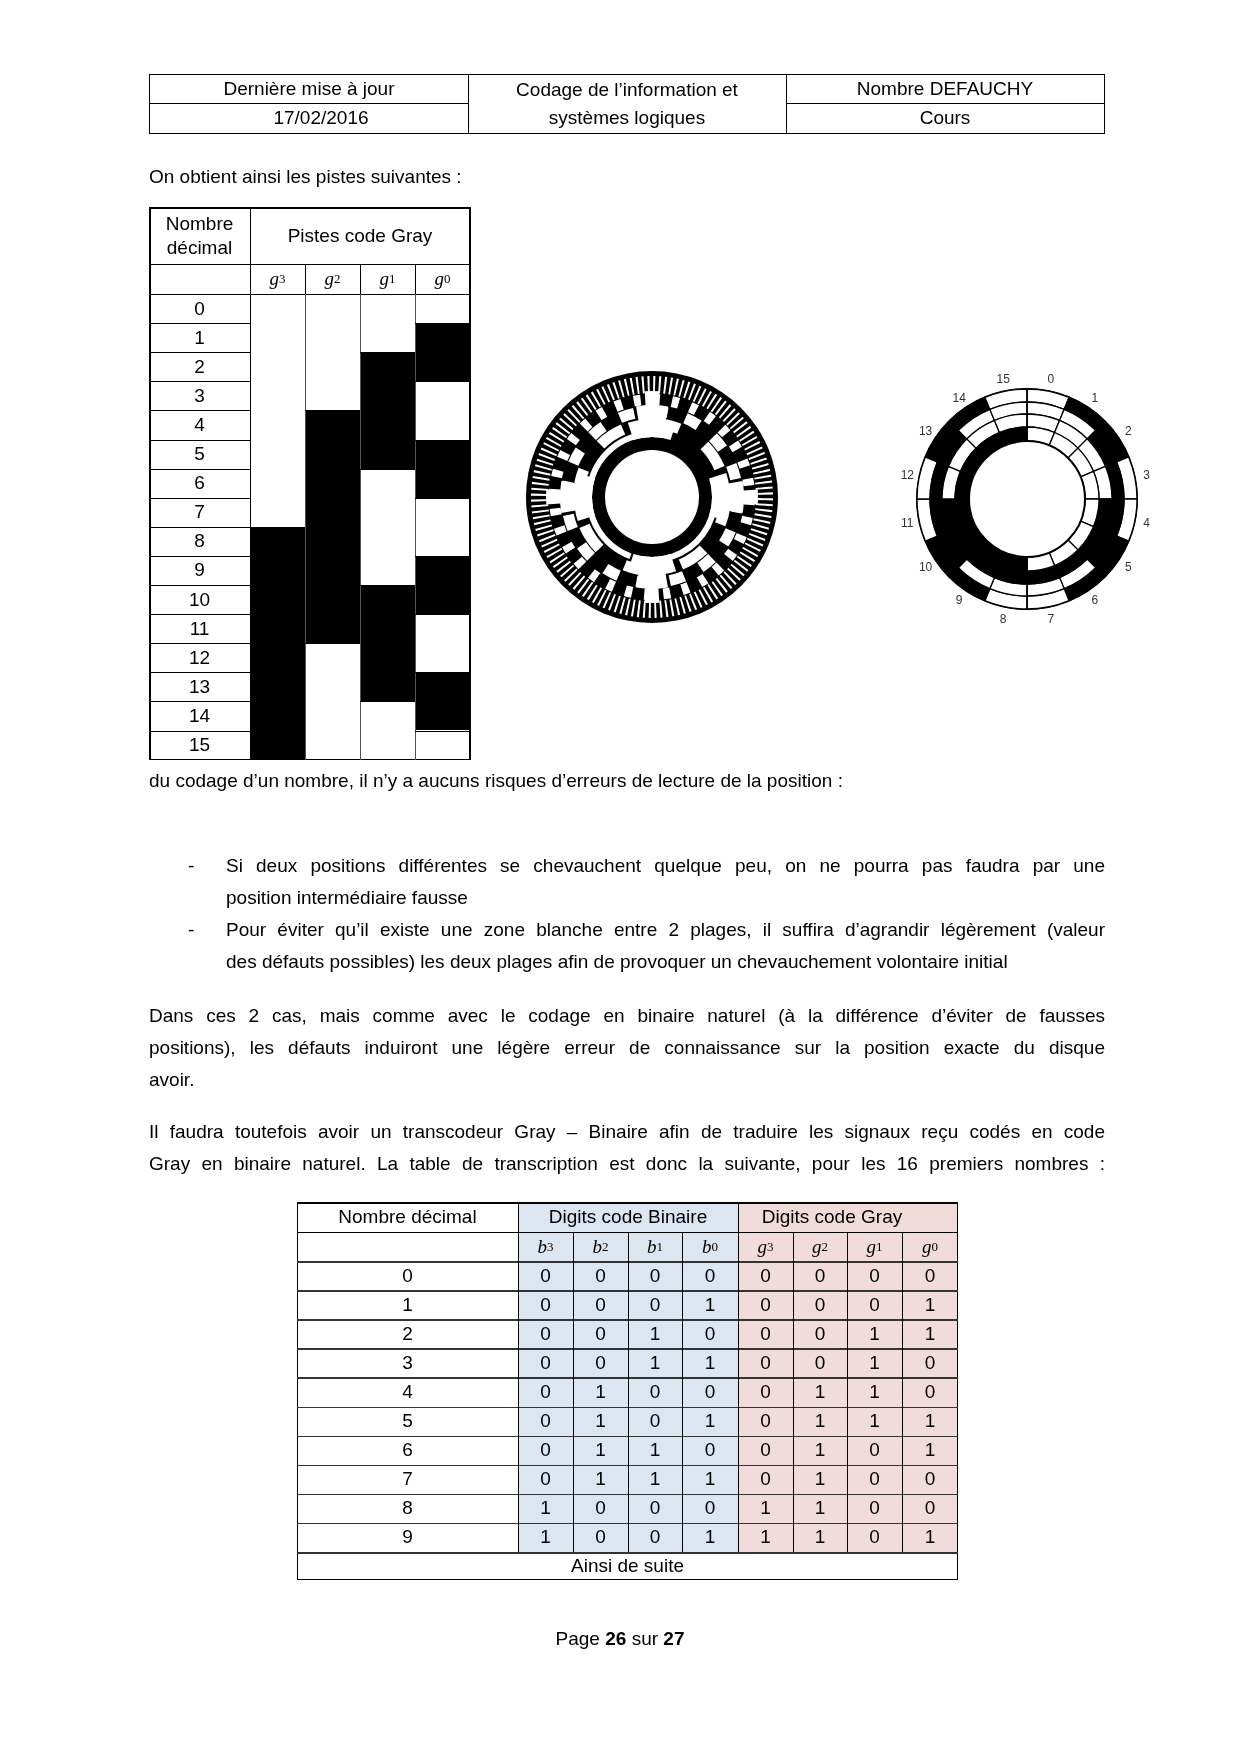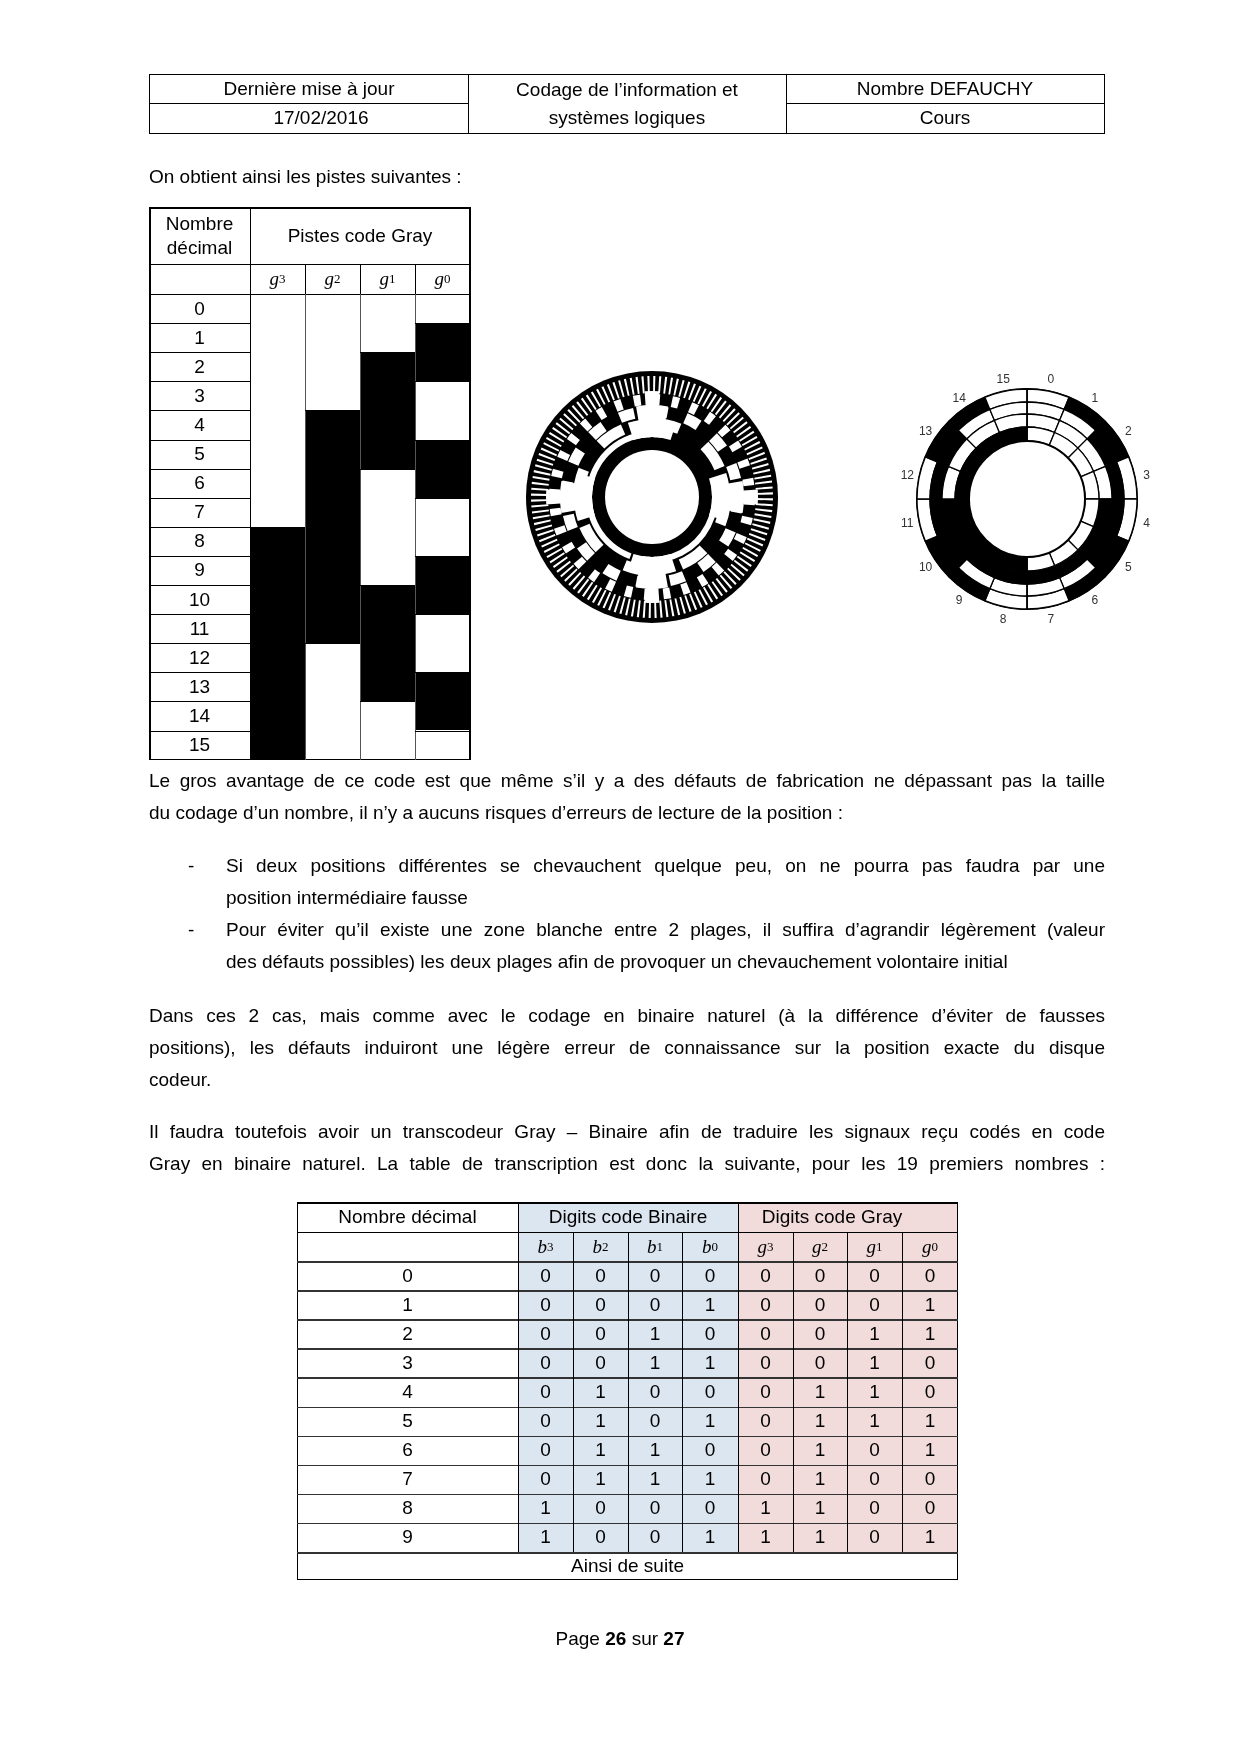--- a/index.html
+++ b/index.html
@@ -422,42 +422,41 @@
     <text x="-67.8" y="105.4" text-anchor="middle" class="lbl">9</text>
     <text x="-101.4" y="71.8" text-anchor="middle" class="lbl">10</text>
     <text x="-119.7" y="27.8" text-anchor="middle" class="lbl">11</text>
     <text x="-119.7" y="-19.8" text-anchor="middle" class="lbl">12</text>
     <text x="-101.4" y="-63.8" text-anchor="middle" class="lbl">13</text>
     <text x="-67.8" y="-97.4" text-anchor="middle" class="lbl">14</text>
     <text x="-23.8" y="-115.7" text-anchor="middle" class="lbl">15</text>
   </svg>
 
 <div class="txt just" style="top:765px">
-  <span class="line" style="text-align:justify;text-align-last:justify">Le gros avantage de ce code est que même s’il y a des défauts de fabrication ne dépassant pas la taille</span>
   <span class="line">du codage d’un nombre, il n’y a aucuns risques d’erreurs de lecture de la position :</span>
 </div>
 
 <div>
   <div class="bul" style="left:188px;top:850px">-</div>
   <div class="bul" style="left:226px;top:850px;width:879px;white-space:nowrap;text-align:justify;text-align-last:justify">Si deux positions différentes se chevauchent quelque peu, on ne pourra pas faudra par une</div>
   <div class="bul" style="left:226px;top:882px">position intermédiaire fausse</div>
   <div class="bul" style="left:188px;top:914px">-</div>
   <div class="bul" style="left:226px;top:914px;width:879px;white-space:nowrap;text-align:justify;text-align-last:justify">Pour éviter qu’il existe une zone blanche entre 2 plages, il suffira d’agrandir légèrement (valeur</div>
   <div class="bul" style="left:226px;top:946px;white-space:nowrap">des défauts possibles) les deux plages afin de provoquer un chevauchement volontaire initial</div>
 </div>
 
 <div class="txt" style="top:1000px">
   <span class="line" style="text-align:justify;text-align-last:justify">Dans ces 2 cas, mais comme avec le codage en binaire naturel (à la différence d’éviter de fausses</span>
   <span class="line" style="text-align:justify;text-align-last:justify">positions), les défauts induiront une légère erreur de connaissance sur la position exacte du disque</span>
-  <span class="line">codeur.</span>
+  <span class="line">avoir.</span>
 </div>
 
 <div class="txt" style="top:1116px">
   <span class="line" style="text-align:justify;text-align-last:justify">Il faudra toutefois avoir un transcodeur Gray – Binaire afin de traduire les signaux reçu codés en code</span>
-  <span class="line" style="text-align:justify;text-align-last:justify">Gray en binaire naturel. La table de transcription est donc la suivante, pour les 19 premiers nombres :</span>
+  <span class="line" style="text-align:justify;text-align-last:justify">Gray en binaire naturel. La table de transcription est donc la suivante, pour les 16 premiers nombres :</span>
 </div>
 
 <div id="tt">
     <div style="left:221px;top:0;width:220px;height:350px;background:#DCE6F1" class="abs"></div>
     <div style="left:441px;top:0;width:220px;height:350px;background:#F2DCDB" class="abs"></div>
     <div style="left:0;top:0;width:221px;height:30px" class="cell">Nombre décimal</div>
     <div style="left:221px;top:0;width:220px;height:30px" class="cell">Digits code Binaire</div>
     <div style="left:441px;top:0;width:188px;height:30px" class="cell">Digits code Gray</div>
     <div style="left:221px;top:30px;width:55px;height:29px" class="cell math">b<sub>3</sub></div>
     <div style="left:276px;top:30px;width:55px;height:29px" class="cell math">b<sub>2</sub></div>

